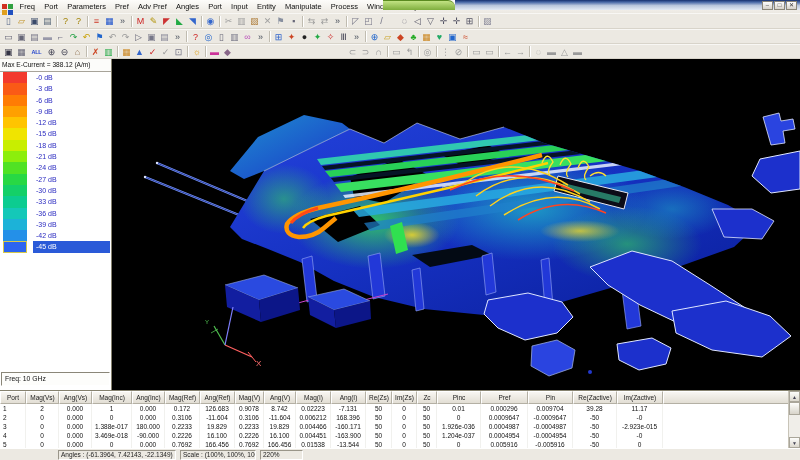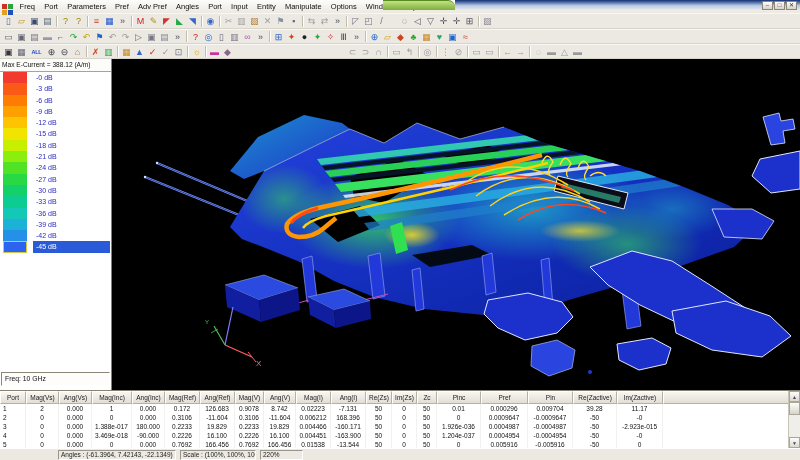--- a/index.html
+++ b/index.html
@@ -79,21 +79,21 @@
       <span class="mi">Freq</span>
       <span class="mi">Port</span>
       <span class="mi">Parameters</span>
       <span class="mi">Pref</span>
       <span class="mi">Adv Pref</span>
       <span class="mi">Angles</span>
       <span class="mi">Port</span>
       <span class="mi">Input</span>
       <span class="mi">Entity</span>
       <span class="mi">Manipulate</span>
-      <span class="mi">Options</span>
+      <span class="mi">Process</span>
       <span class="mi">Window</span>
       <span class="mi">Help</span>
     </div>
   <div class="green-tab"></div>
   <div class="blue-strip"></div>
   <div class="win-ctls">
       <div class="wbtn">–</div>
       <div class="wbtn">□</div>
       <div class="wbtn">✕</div>
     </div>

